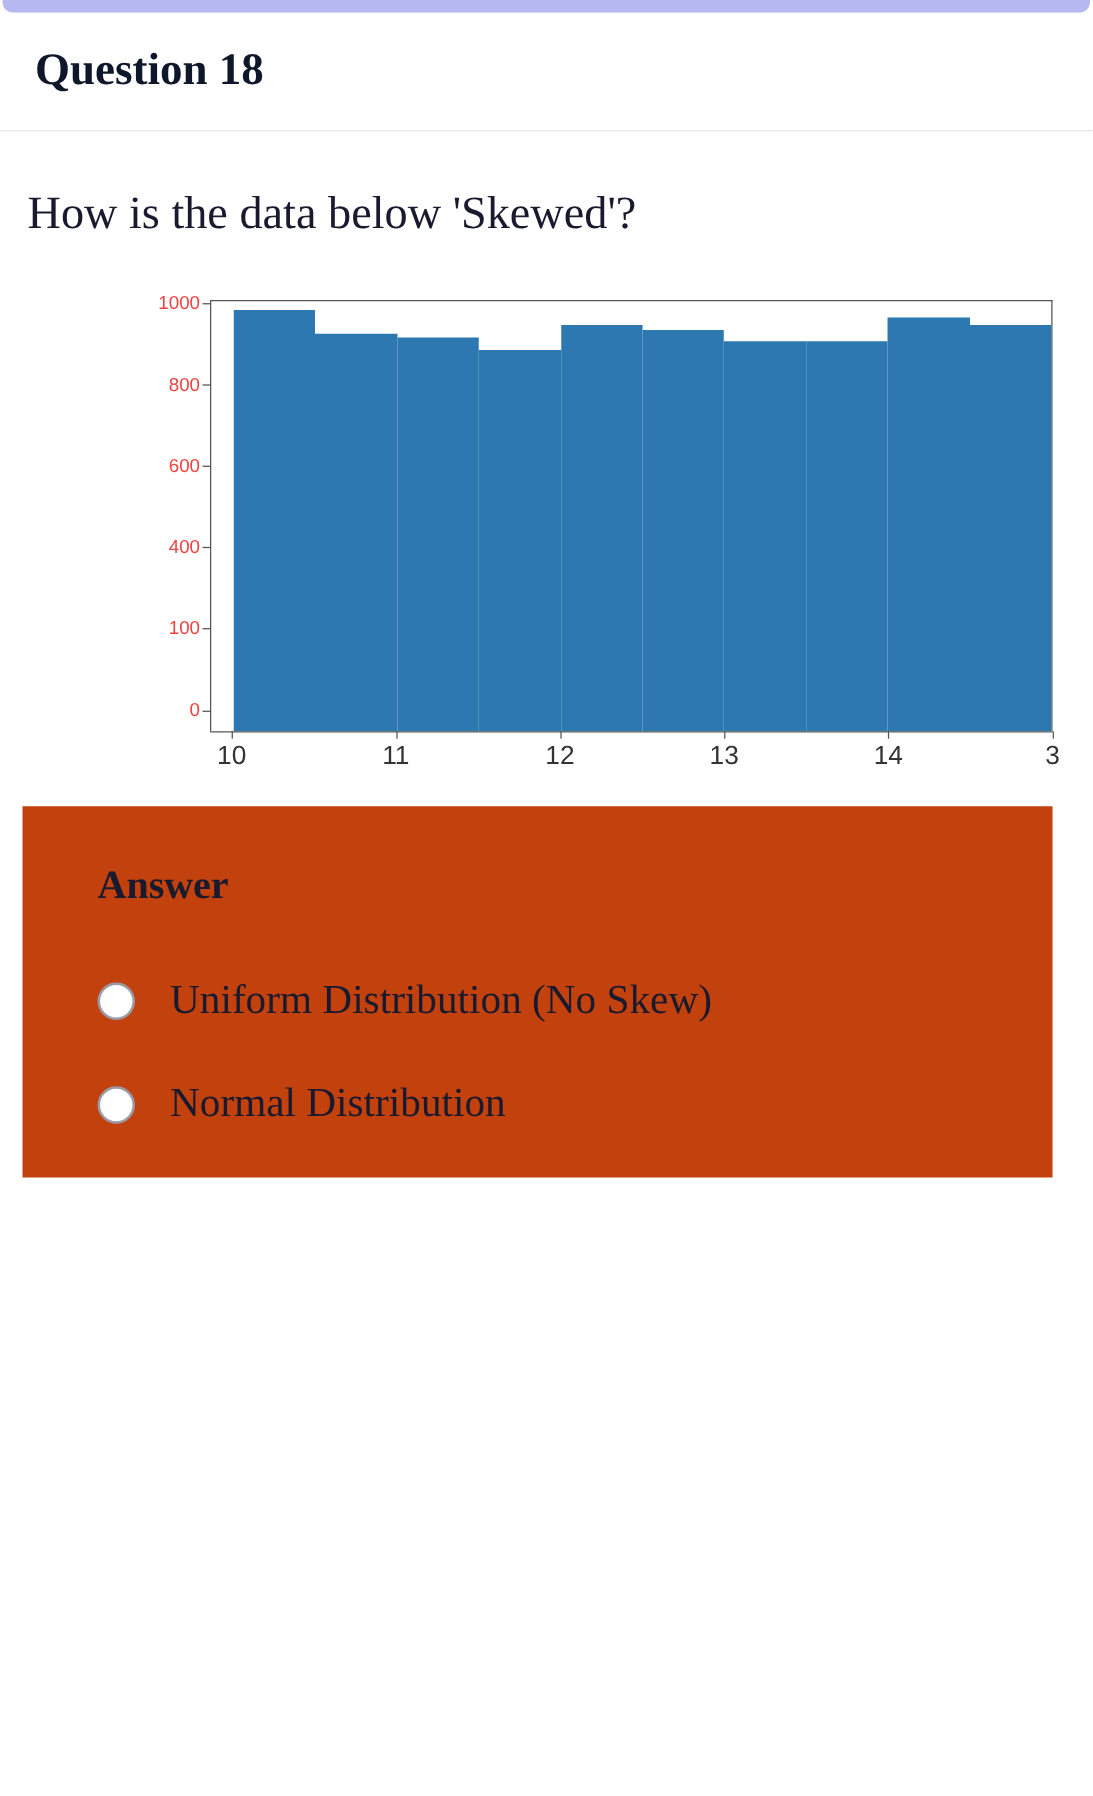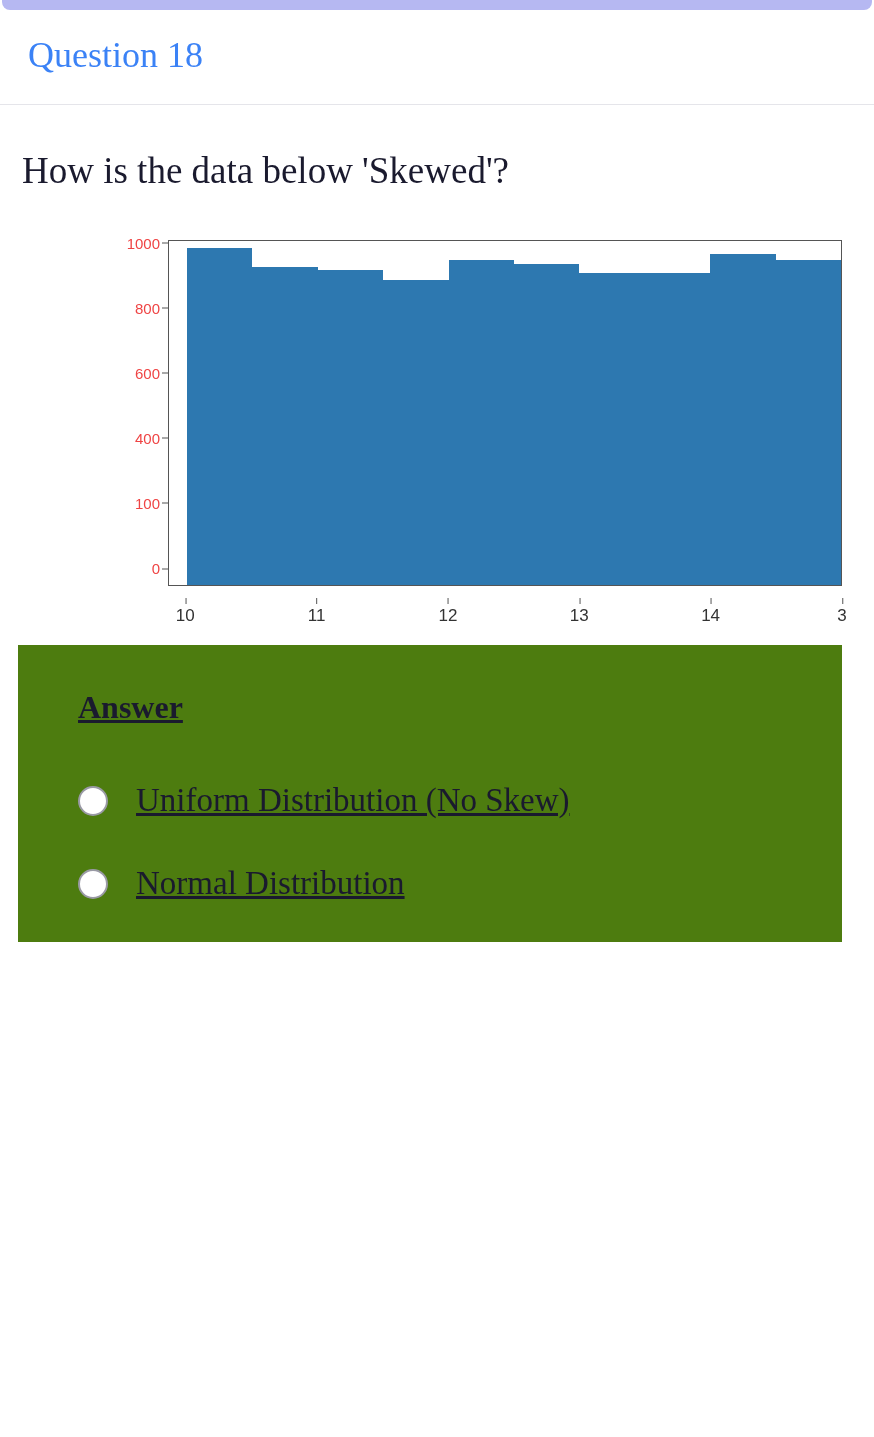--- a/index.html
+++ b/index.html
@@ -17,22 +17,22 @@
     border-radius: 0 0 8px 8px;
     margin: 0 2px;
   }
   .header {
     padding: 24px 28px 28px 28px;
     border-bottom: 1px solid #e5e5ea;
   }
   .header h1 {
     margin: 0;
     font-size: 36px;
-    font-weight: 400;
-    color: #3b82f6;
+    font-weight: 700;
+    color: #0f172a;
   }
   .question-body {
     padding: 44px 32px 24px 18px;
   }
   .question-text {
     font-size: 37px;
     font-weight: 400;
     margin: 0 0 48px 4px;
     color: #1a1a2e;
   }
@@ -105,42 +105,40 @@
   }
   .x-ticks {
     position: absolute;
     left: 100px;
     right: 0;
     top: 345px;
     height: 24px;
   }
   .x-tick {
     position: absolute;
-    font-size: 17px;
+    font-size: 21px;
     font-family: Arial, sans-serif;
     color: #333;
     top: 8px;
     transform: translateX(-50%);
-    margin-top: 13px;
   }
   .x-tick::before {
     content: "";
     position: absolute;
     left: 50%;
     top: -8px;
     width: 1px;
     height: 6px;
     background: #555;
   }
   
   .answer-section {
-    background: #4d7c0f;
+    background: #c2410c;
     padding: 44px 40px 40px 60px;
     margin-top: 60px;
-    text-decoration: underline;
   }
   .answer-title {
     font-size: 32px;
     font-weight: 700;
     margin: 0 0 56px 0;
     color: #1a1a2e;
   }
   .option {
     display: flex;
     align-items: center;

